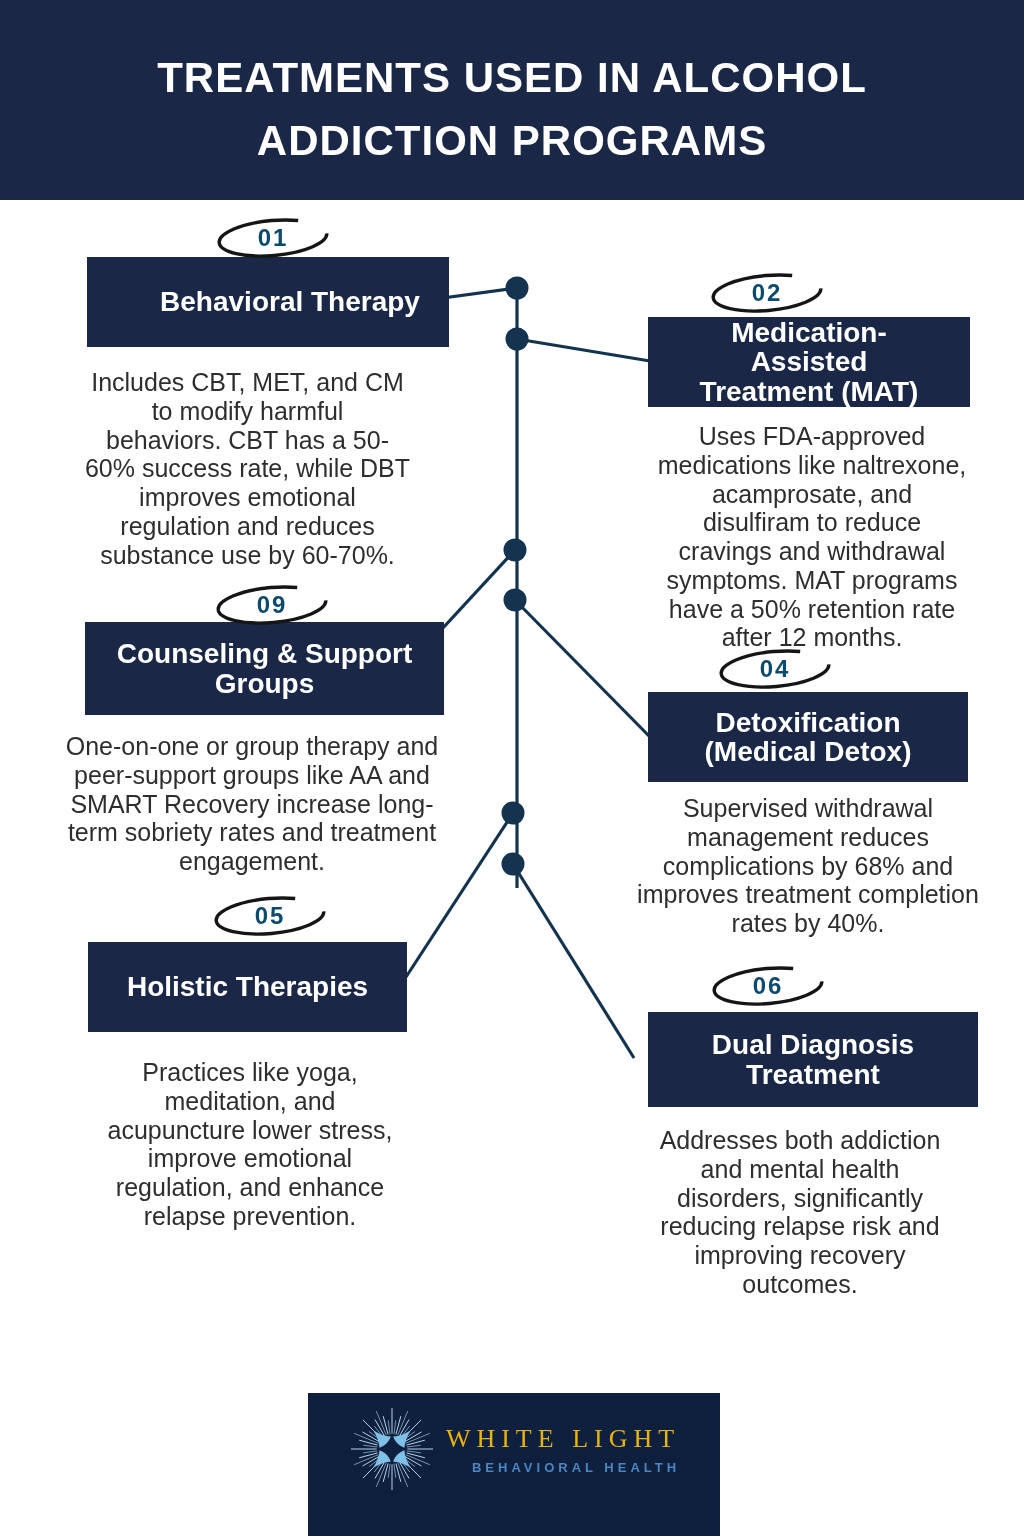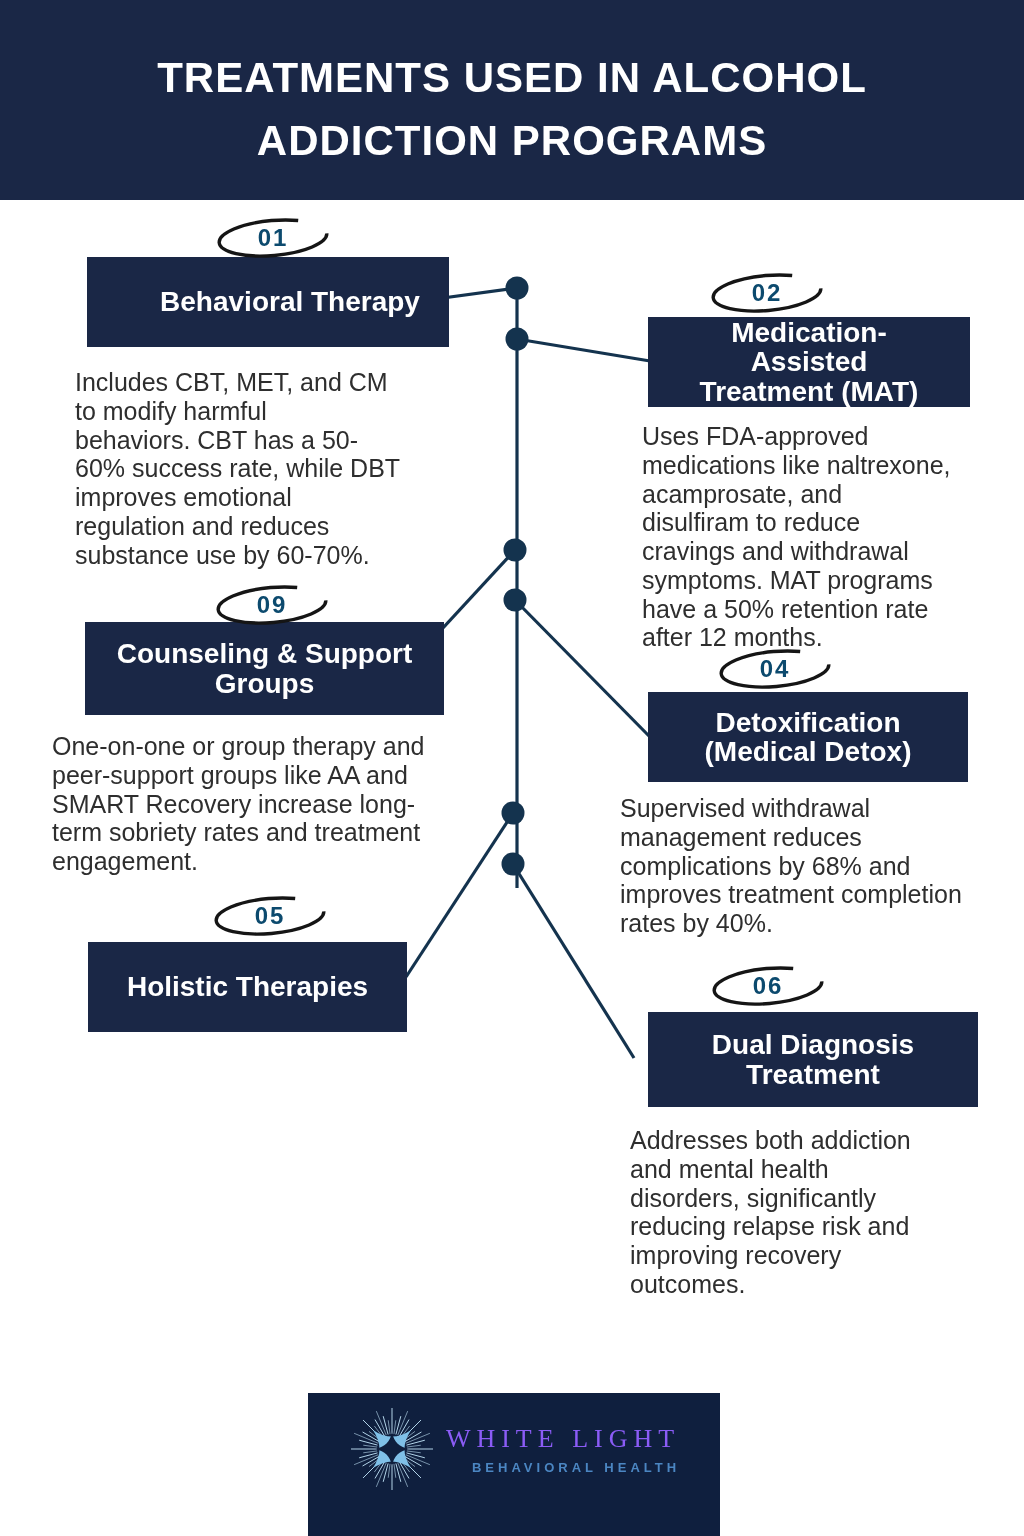--- a/index.html
+++ b/index.html
@@ -37,35 +37,35 @@
     position:absolute;z-index:2;
     background:#1a2746;color:#ffffff;
     display:flex;align-items:center;justify-content:center;
     text-align:center;font-weight:700;font-size:28px;line-height:1.05;
     white-space:pre-line;
   }
   
   .desc{
     position:absolute;z-index:2;
     color:#2e2e2e;font-size:25px;line-height:1.15;
-    white-space:pre-line;
+    text-align:center;white-space:pre-line;
   }
   
   .footer-card{
     position:absolute;left:308px;top:1393px;width:412px;height:143px;
     background:#0f1f3e;z-index:2;
     display:flex;align-items:flex-start;justify-content:center;
   }
   .footer-inner{
     display:flex;align-items:center;margin-top:12px;
   }
   .brand-text{margin-left:10px;}
   .brand-name{
     font-family:"Liberation Serif","DejaVu Serif",serif;
-    color:#8b5cf6;font-size:26px;letter-spacing:6px;font-weight:400;
+    color:#eab308;font-size:26px;letter-spacing:6px;font-weight:400;
     white-space:nowrap;
   }
   .brand-tagline{
     color:#4b86c2;font-size:13px;font-weight:700;letter-spacing:4px;
     margin-top:6px;text-align:right;white-space:nowrap;
   }
 </style>
 </head>
 <body>
 
@@ -157,20 +157,26 @@
 improves treatment completion
 rates by 40%.</div>
 
   <div class="badge" style="left:210px;top:892px;">
     <svg width="120" height="48" viewBox="0 0 120 48">
       <ellipse cx="60" cy="24" rx="54" ry="17.5" fill="none" stroke="#151515" stroke-width="3.4" stroke-dasharray="206 34" transform="rotate(-5 60 24)"></ellipse>
     </svg>
     <span class="num">05</span>
   </div>
   <div class="tbox" style="left:88px;top:942px;width:319px;height:90px;">Holistic Therapies</div>
+  <div class="desc" style="left:80px;top:1058px;width:340px;">Practices like yoga,
+meditation, and
+acupuncture lower stress,
+improve emotional
+regulation, and enhance
+relapse prevention.</div>
 
   <div class="badge" style="left:708px;top:962px;">
     <svg width="120" height="48" viewBox="0 0 120 48">
       <ellipse cx="60" cy="24" rx="54" ry="17.5" fill="none" stroke="#151515" stroke-width="3.4" stroke-dasharray="206 34" transform="rotate(-5 60 24)"></ellipse>
     </svg>
     <span class="num">06</span>
   </div>
   <div class="tbox" style="left:632px;top:1012px;width:330px;height:95px;margin-left:16px;">Dual Diagnosis
 Treatment</div>
   <div class="desc" style="left:630px;top:1126px;width:340px;">Addresses both addiction

